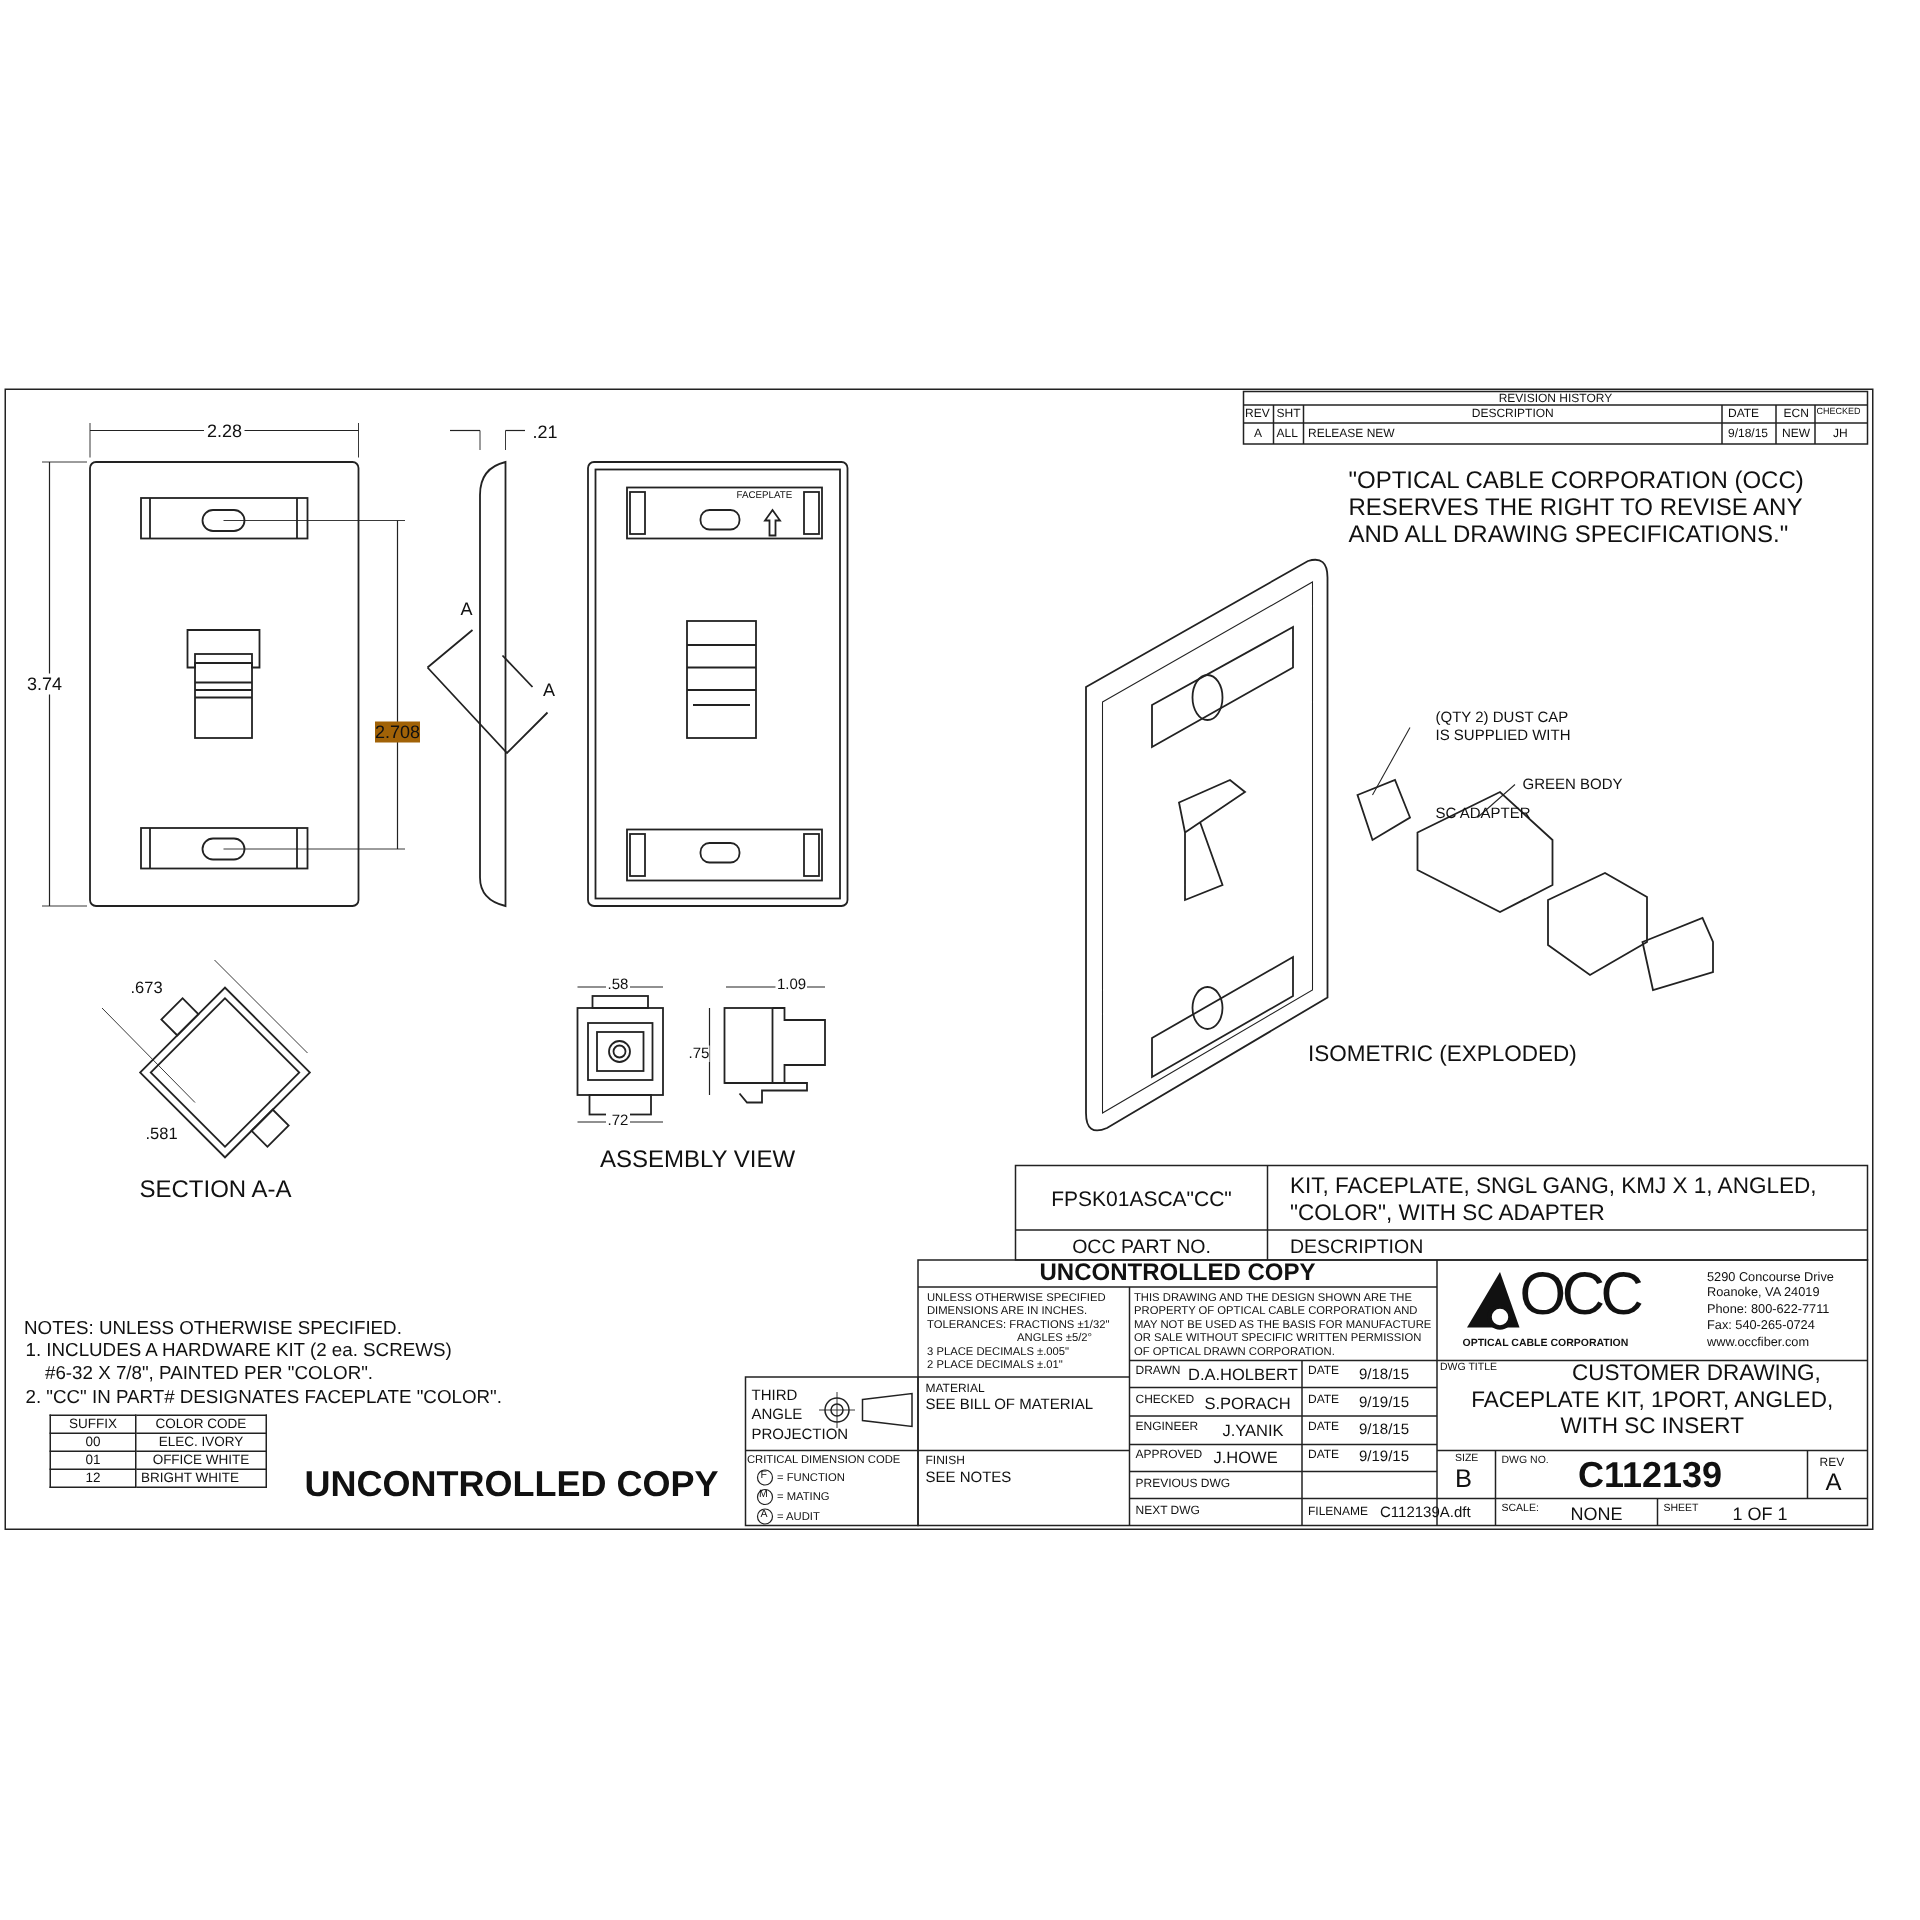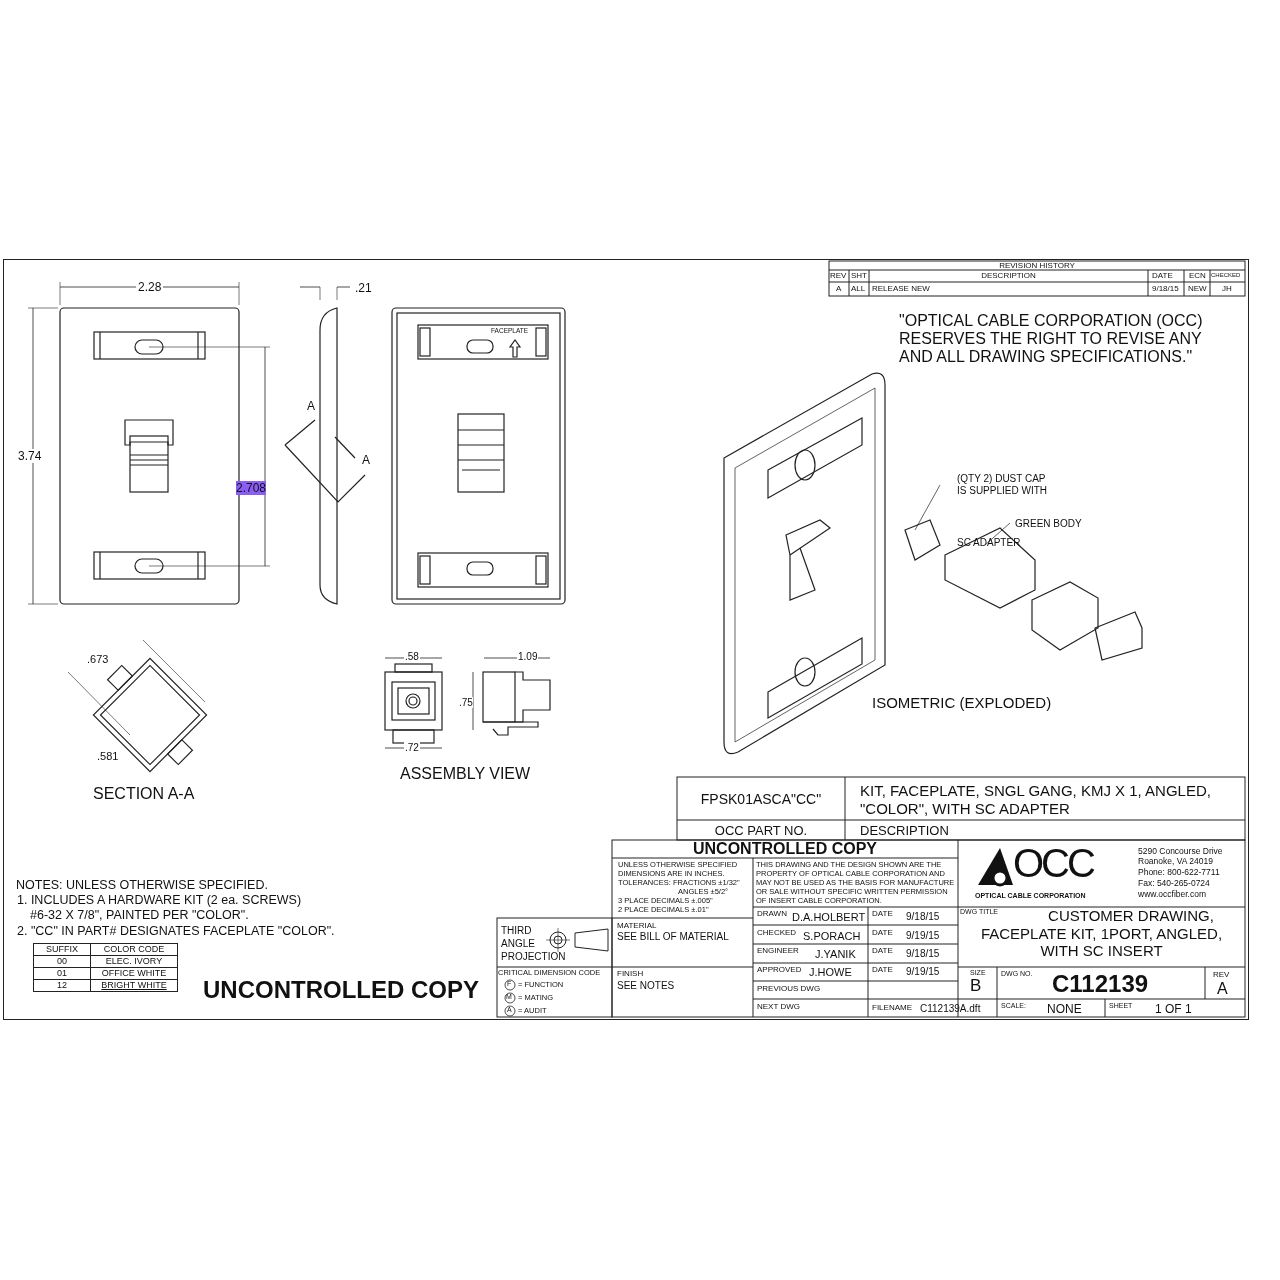--- a/index.html
+++ b/index.html
@@ -184,21 +184,21 @@
 <div class="t" style="left:1152px;top:284px;font-size:8px;">9/18/15</div>
 <div class="t" style="left:1188px;top:284px;font-size:8px;">NEW</div>
 <div class="t" style="left:1222px;top:284px;font-size:8px;">JH</div>
 
 <div class="t" style="left:899px;top:311px;font-size:16px;line-height:19px;">"OPTICAL CABLE CORPORATION (OCC)</div>
 <div class="t" style="left:899px;top:329px;font-size:16px;line-height:19px;">RESERVES THE RIGHT TO REVISE ANY</div>
 <div class="t" style="left:899px;top:347px;font-size:16px;line-height:19px;">AND ALL DRAWING SPECIFICATIONS."</div>
 
 <div class="t" style="left:136px;top:280px;font-size:12px;background:#fff;padding:0 2px;">2.28</div>
 <div class="t" style="left:18px;top:449px;font-size:12px;background:#fff;">3.74</div>
-<div class="t" style="left:236px;top:481px;font-size:12px;background:#8b5cf6;">2.708</div>
+<div class="t" style="left:250px;top:481px;font-size:12px;background:#a16207;">2.708</div>
 <div class="t" style="left:355px;top:281px;font-size:12px;">.21</div>
 <div class="t" style="left:307px;top:399px;font-size:12px;">A</div>
 <div class="t" style="left:362px;top:453px;font-size:12px;">A</div>
 <div class="t" style="left:491px;top:327px;font-size:6.5px;">FACEPLATE</div>
 <div class="t" style="left:87px;top:653px;font-size:11px;">.673</div>
 <div class="t" style="left:97px;top:750px;font-size:11px;">.581</div>
 <div class="t" style="left:93px;top:785px;font-size:16px;">SECTION A-A</div>
 <div class="t" style="left:404px;top:651px;font-size:10px;background:#fff;padding:0 1px;">.58</div>
 <div class="t" style="left:404px;top:742px;font-size:10px;background:#fff;padding:0 1px;">.72</div>
 <div class="t" style="left:459px;top:697px;font-size:10px;background:#fff;">.75</div>
@@ -229,38 +229,38 @@
   <tr>
         <td style="text-align:center;">00</td>
         <td style="text-align:center;">ELEC. IVORY</td>
       </tr>
   <tr>
         <td style="text-align:center;">01</td>
         <td style="text-align:center;">OFFICE WHITE</td>
       </tr>
   <tr>
         <td style="text-align:center;">12</td>
-        <td style="text-align:center;text-decoration:underline;">BRIGHT WHITE</td>
+        <td style="">BRIGHT WHITE</td>
       </tr>
 </tbody>
   </table>
 <div class="t" style="left:203px;top:976px;font-size:24px;font-weight:bold;">UNCONTROLLED COPY</div>
 
 <div class="t" style="left:612px;top:840px;width:346px;text-align:center;font-size:16px;font-weight:bold;">UNCONTROLLED COPY</div>
 <div class="t" style="left:618px;top:860px;font-size:7.5px;">UNLESS OTHERWISE SPECIFIED</div>
 <div class="t" style="left:618px;top:869px;font-size:7.5px;">DIMENSIONS ARE IN INCHES.</div>
 <div class="t" style="left:618px;top:878px;font-size:7.5px;">TOLERANCES: FRACTIONS ±1/32"</div>
 <div class="t" style="left:678px;top:887px;font-size:7.5px;">ANGLES ±5/2°</div>
 <div class="t" style="left:618px;top:896px;font-size:7.5px;">3 PLACE DECIMALS ±.005"</div>
 <div class="t" style="left:618px;top:905px;font-size:7.5px;">2 PLACE DECIMALS ±.01"</div>
 <div class="t" style="left:756px;top:860px;font-size:7.5px;">THIS DRAWING AND THE DESIGN SHOWN ARE THE</div>
 <div class="t" style="left:756px;top:869px;font-size:7.5px;">PROPERTY OF OPTICAL CABLE CORPORATION AND</div>
 <div class="t" style="left:756px;top:878px;font-size:7.5px;">MAY NOT BE USED AS THE BASIS FOR MANUFACTURE</div>
 <div class="t" style="left:756px;top:887px;font-size:7.5px;">OR SALE WITHOUT SPECIFIC WRITTEN PERMISSION</div>
-<div class="t" style="left:756px;top:896px;font-size:7.5px;">OF INSERT CABLE CORPORATION.</div>
+<div class="t" style="left:756px;top:896px;font-size:7.5px;">OF OPTICAL DRAWN CORPORATION.</div>
 
 <div class="t" style="left:501px;top:925px;font-size:10px;">THIRD</div>
 <div class="t" style="left:501px;top:938px;font-size:10px;">ANGLE</div>
 <div class="t" style="left:501px;top:951px;font-size:10px;">PROJECTION</div>
 <div class="t" style="left:617px;top:921px;font-size:8px;">MATERIAL</div>
 <div class="t" style="left:617px;top:931px;font-size:10px;">SEE BILL OF MATERIAL</div>
 <div class="t" style="left:617px;top:969px;font-size:8px;">FINISH</div>
 <div class="t" style="left:617px;top:980px;font-size:10px;">SEE NOTES</div>
 <div class="t" style="left:498px;top:968px;font-size:7.5px;">CRITICAL DIMENSION CODE</div>
 <div class="t" style="left:507px;top:980px;font-size:7px;">F</div>

